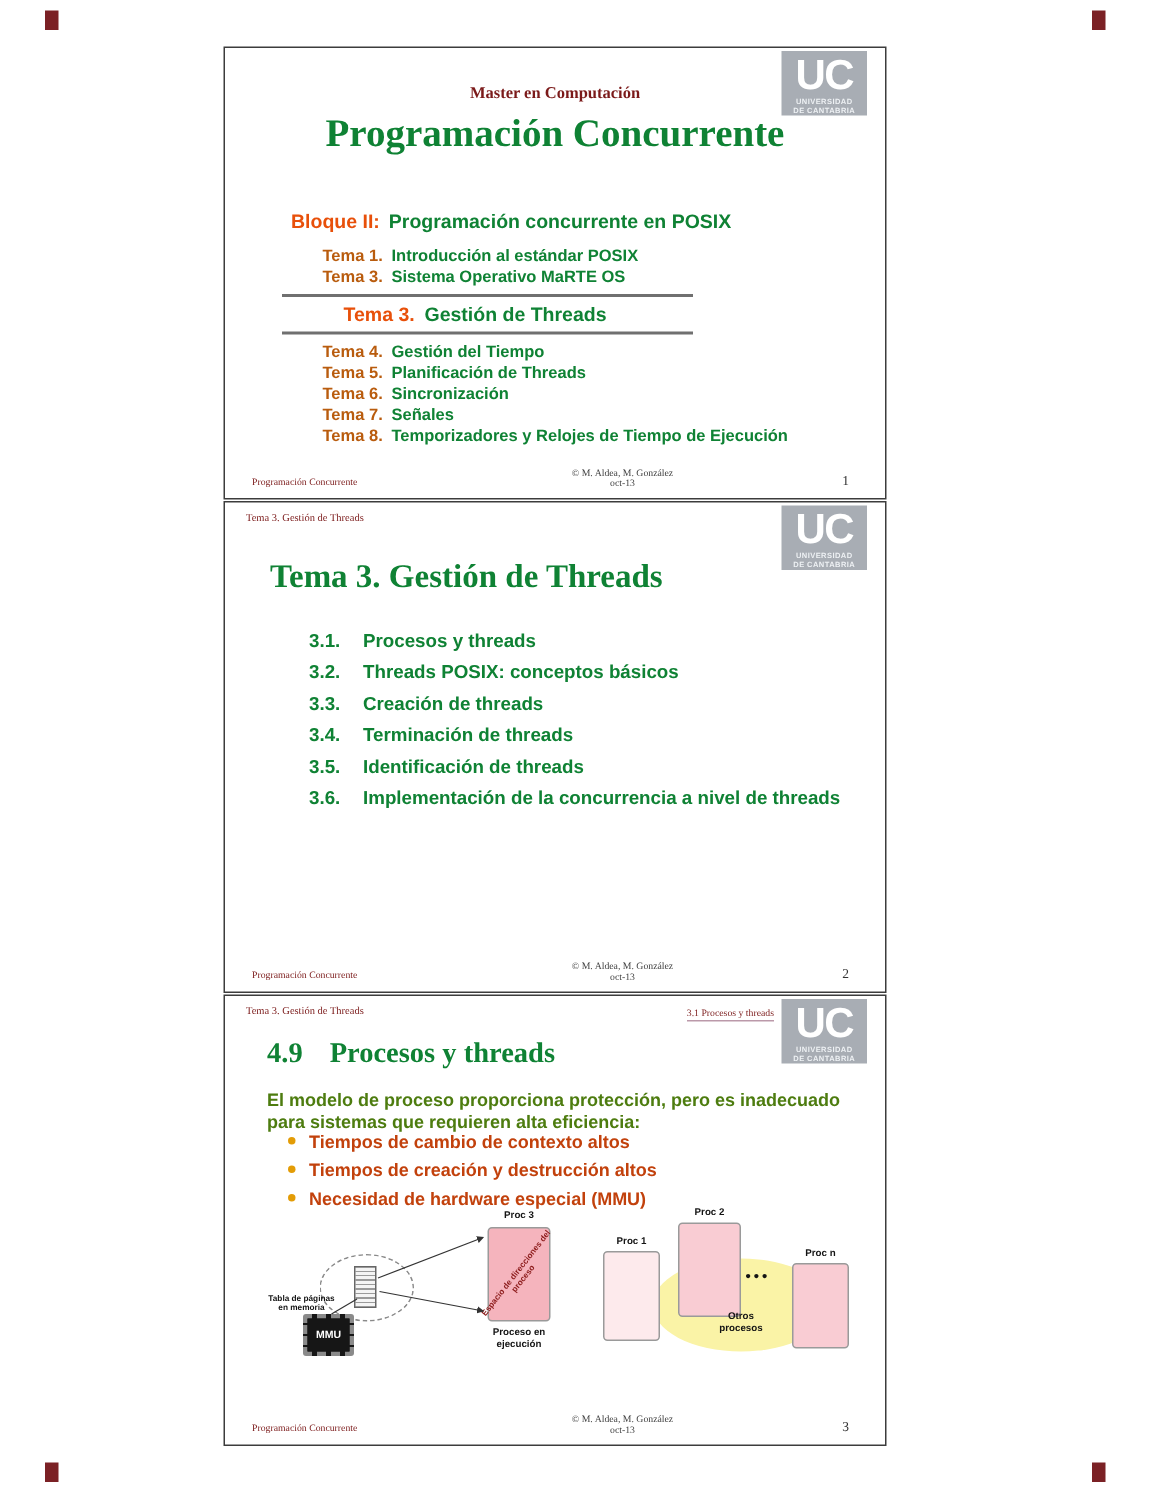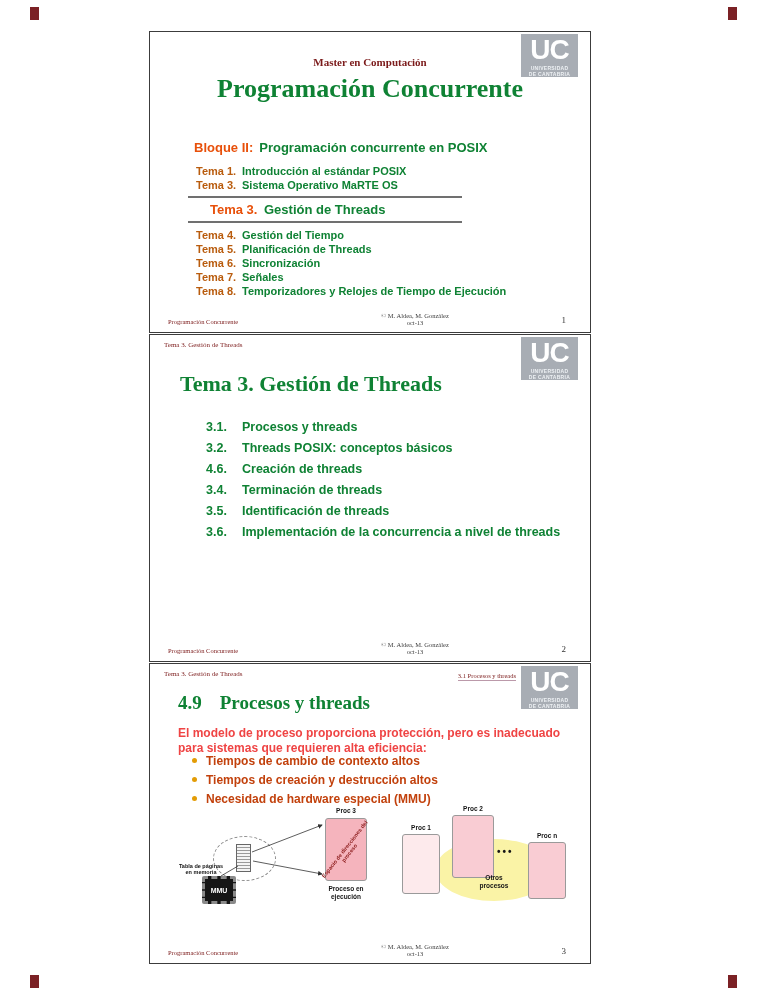--- a/index.html
+++ b/index.html
@@ -34,36 +34,36 @@
   .f-page  { position:absolute; right:24px; bottom:2px; font-size:9px; color:#333; }
 
   
   .kicker { position:absolute; top:24px; left:0; right:0; text-align:center; font-family:"Liberation Serif",serif; font-weight:bold; font-size:11px; color:#7b1a1a; }
   .title1 { position:absolute; top:42px; left:0; right:0; text-align:center; font-family:"Liberation Serif",serif; font-weight:bold; font-size:26px; color:#0f8234; }
   .bloque { position:absolute; top:108px; left:28px; font-size:13px; font-weight:bold; white-space:nowrap;margin-left:16px; }
   .bloque-label { color:#e8500a; margin-right:6px; }
   .bloque-text  { color:#0f8234; }
   .temalist { position:absolute; top:132px; left:46px; width:410px; }
   .tema-row { font-size:11px; font-weight:bold; line-height:14px; white-space:nowrap; }
-  .tema-label { display:inline-block; width:46px; color:#b95c0e; }
+  .tema-label { display:inline-block; width:46px; color:#b95c0e;margin-left:19px; }
   .tema-text  { color:#0f8234; }
   .tema-hl { border-top:2px solid #707070; border-bottom:2px solid #707070; width:274px; margin:4px 0 5px -8px; padding:4px 0 4px 22px; font-size:13px; font-weight:bold; line-height:15px; white-space:nowrap; }
   .tema-hl .tema-label { width:54px; color:#e8500a; }
   .tema-hl .tema-text  { color:#0f8234; }
 
   
   .title2 { position:absolute; top:36px; left:30px; font-family:"Liberation Serif",serif; font-weight:bold; font-size:22px; color:#0f8234; white-space:nowrap; }
   .itemlist { position:absolute; top:86px; left:56px; width:400px; }
   .item-row { font-size:12.5px; font-weight:bold; color:#0f8234; line-height:12.5px; margin-bottom:8.5px; white-space:nowrap; }
   .item-num { display:inline-block; width:36px; }
 
   
   .title3 { position:absolute; top:28px; left:28px; font-family:"Liberation Serif",serif; font-weight:bold; font-size:19px; color:#0f8234; white-space:nowrap; }
   .t3num { margin-right:18px; }
-  .intro { position:absolute; top:62px; left:28px; font-size:12px; font-weight:bold; color:#ef4444; line-height:15px; white-space:nowrap; }
+  .intro { position:absolute; top:62px; left:28px; font-size:12px; font-weight:bold; color:#4d7c0f; line-height:15px; white-space:nowrap; }
   .bullets { position:absolute; top:88px; left:42px; }
   .bullet-row { font-size:12px; font-weight:bold; color:#c2410c; line-height:19px; white-space:nowrap; }
   .bullet-dot { display:inline-block; width:5px; height:5px; border-radius:50%; background:#e39c06; margin-right:9px; vertical-align:2px; }
 
   .diagram { position:absolute; left:0; top:130px; width:468px; height:155px; }
   .arrows { position:absolute; left:0; top:0; width:468px; height:155px; pointer-events:none; z-index:4; }
 
   .proc-box { position:absolute; border:1px solid #9a9a9a; border-radius:3px; z-index:2; }
   .box-p3 { left:175px; top:24px; width:42px; height:63px; background:#f5b4bd; }
   .box-p1 { left:252px; top:40px; width:38px; height:60px; background:#fdeaec; }
@@ -170,21 +170,21 @@
     <div class="title2">Tema 3. Gestión de Threads</div>
 
     <div class="itemlist">
       <div class="item-row">
         <span class="item-num">3.1.</span><span>Procesos y threads</span>
       </div>
       <div class="item-row">
         <span class="item-num">3.2.</span><span>Threads POSIX: conceptos básicos</span>
       </div>
       <div class="item-row">
-        <span class="item-num">4.6.</span><span>Creación de threads</span>
+        <span class="item-num">3.3.</span><span>Creación de threads</span>
       </div>
       <div class="item-row">
         <span class="item-num">3.4.</span><span>Terminación de threads</span>
       </div>
       <div class="item-row">
         <span class="item-num">3.5.</span><span>Identificación de threads</span>
       </div>
       <div class="item-row">
         <span class="item-num">3.6.</span><span>Implementación de la concurrencia a nivel de threads</span>
       </div>

